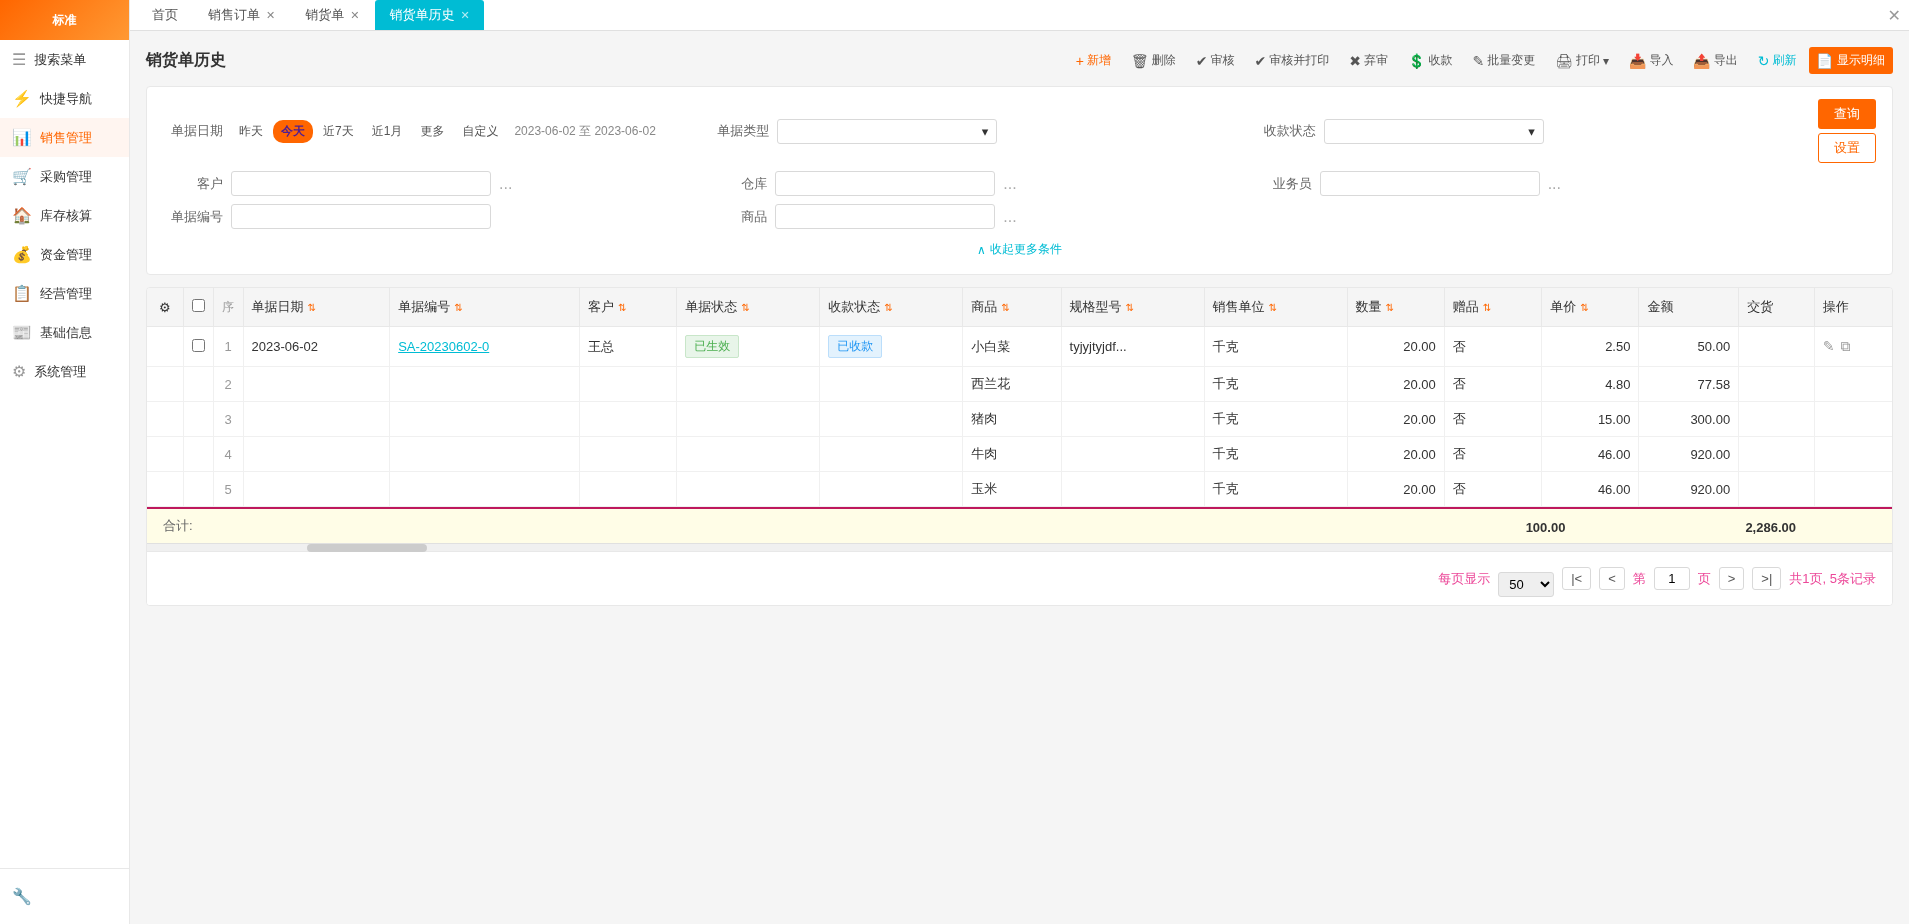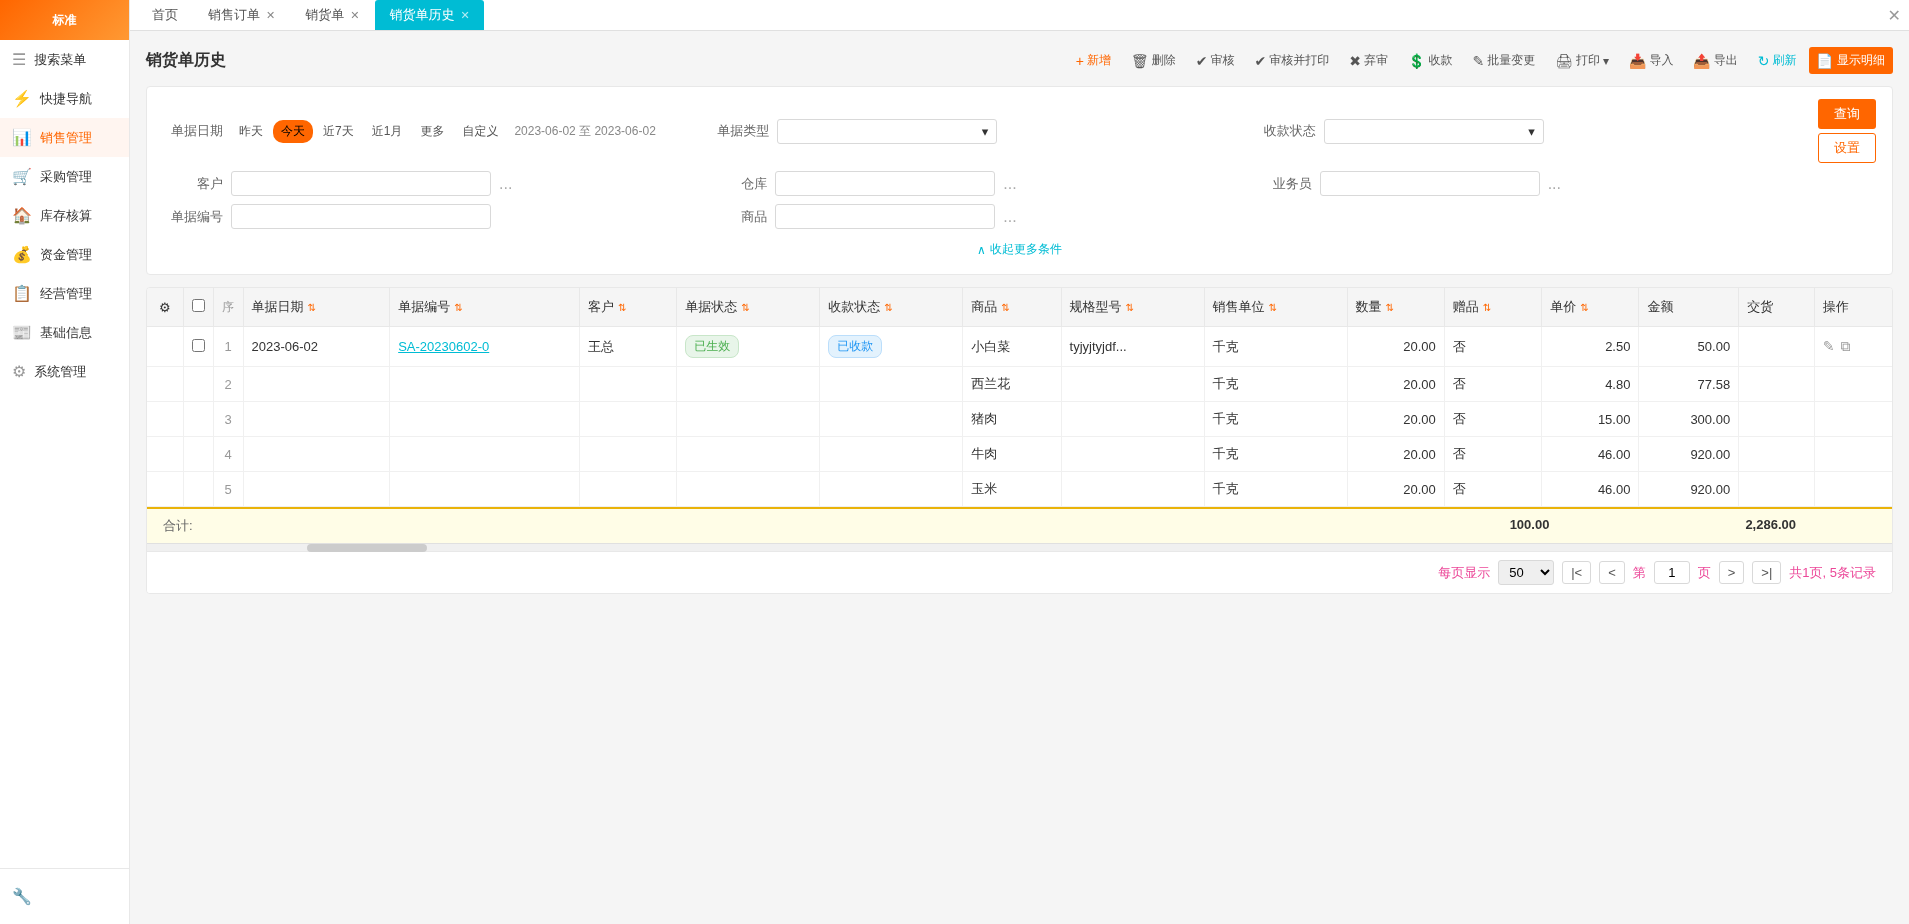--- a/index.html
+++ b/index.html
@@ -164,22 +164,23 @@
       padding: 3px 8px;
       border: none;
       background: none;
       cursor: pointer;
       color: #555;
       font-size: 12px;
       border-radius: 3px;
     }
     .date-range-btn.active-date {
       background: #ff6600;
-      color: #000000;
+      color: #4c1d95;
       border-radius: 10px;
+      font-weight: bold;
     }
     .date-text {
       font-size: 12px;
       color: #888;
     }
     .filter-select {
       border: 1px solid #d9d9d9;
       border-radius: 3px;
       padding: 4px 8px;
       font-size: 13px;
@@ -260,39 +261,39 @@
     .th-sort {
       display: flex;
       align-items: center;
       gap: 4px;
       cursor: pointer;
     }
     .th-sort .sort-icon { color: #ff6600; font-size: 10px; }
     .status-badge {
       display: inline-block;
       padding: 2px 8px;
-      border-radius: 8px;
+      border-radius: 2px;
       font-size: 12px;
     }
     .status-active { background: #e8f5e9; color: #4caf50; border: 1px solid #c8e6c9; }
     .status-paid { background: #e3f2fd; color: #2196f3; border: 1px solid #bbdefb; }
     .link-text { color: #00bcd4; cursor: pointer; text-decoration: underline; }
     .action-cell { display: flex; gap: 6px; }
     .action-icon { color: #999; cursor: pointer; font-size: 14px; }
     .th-checkbox { width: 30px; }
     .row-num { color: #999; text-align: center; }
 
     
     .table-footer {
       background: #fffde7;
-      border-top: 2px solid #eab308;
+      border-top: 2px solid #be185d;
       padding: 8px 16px;
       display: flex;
-      align-items: flex-start;
-      gap: 16px;
+      align-items: flex-end;
+      gap: 0;
     }
     .footer-label { color: #666; font-size: 13px; }
     .footer-value { font-weight: bold; color: #333; }
 
     
     .pagination-bar {
       background: #fff;
       border-top: 1px solid #e8e8e8;
       padding: 8px 16px;
       display: flex;
@@ -300,20 +301,21 @@
       justify-content: flex-end;
       gap: 8px;
       font-size: 13px;
     }
     .pagination-label { color: #ec4899; }
     .page-size-select {
       border: 1px solid #d9d9d9;
       border-radius: 3px;
       padding: 3px 6px;
       font-size: 13px;
+      margin-top: 12px;
     }
     .page-nav-btn {
       border: 1px solid #d9d9d9;
       background: #fff;
       border-radius: 3px;
       padding: 3px 8px;
       cursor: pointer;
       font-size: 13px;
       color: #555;
     }

